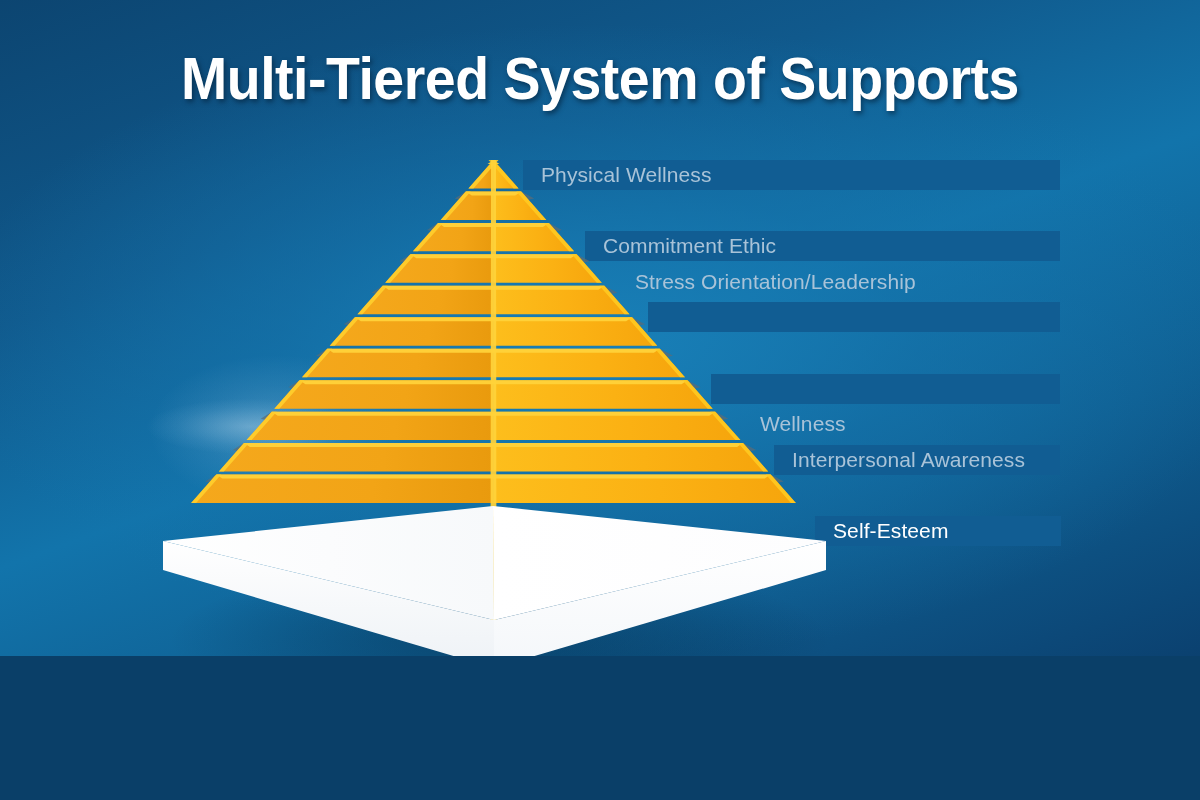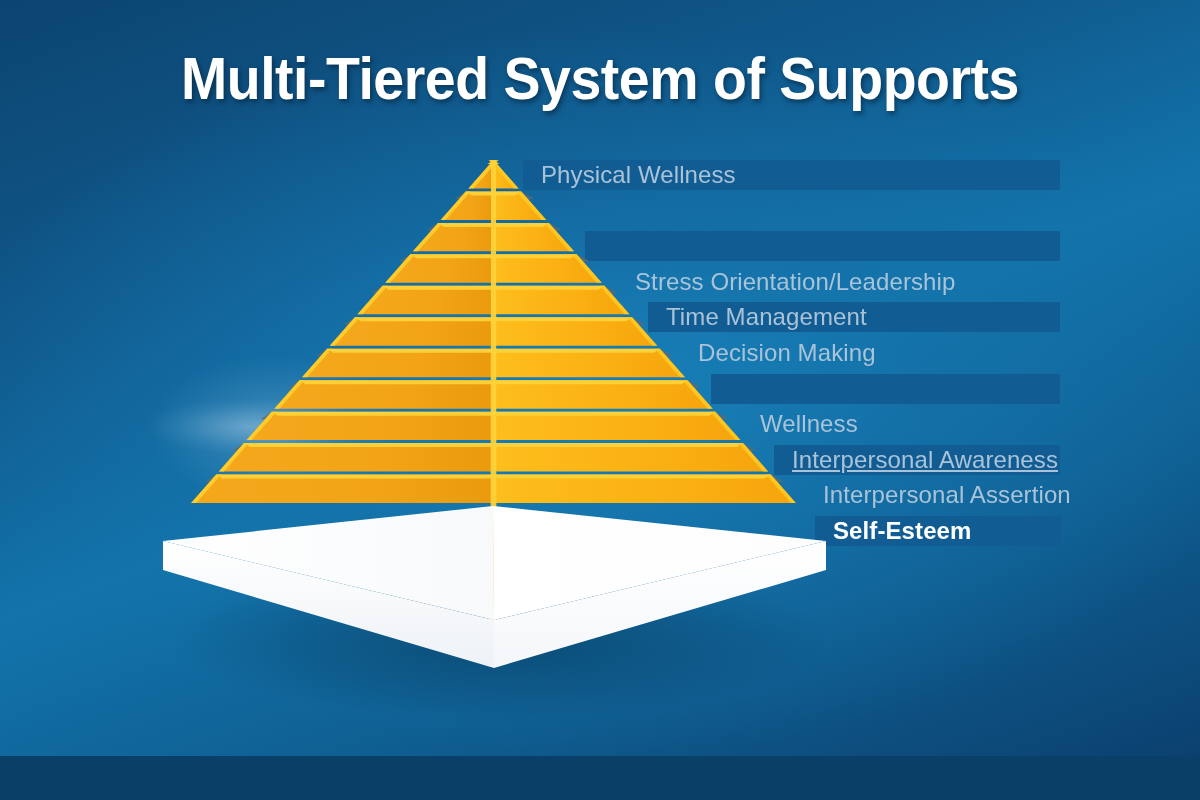--- a/index.html
+++ b/index.html
@@ -3,21 +3,21 @@
 <meta charset="utf-8">
 <style>
   html, body {
     margin: 0;
     padding: 0;
     background: #0a3f68;
   }
   #stage {
     position: relative;
     width: 1200px;
-    height: 756px;
+    height: 656px;
     overflow: hidden;
     font-family: "Liberation Sans", sans-serif;
     background: #0369a1;
   }
   #bg-gradient {
     position: absolute;
     inset: 0;
     background:
       radial-gradient(ellipse 70% 62% at 50% 52%, rgba(25,128,184,0.95) 0%, rgba(21,116,172,0.6) 38%, rgba(13,74,118,0.0) 78%),
       linear-gradient(160deg, #0c4571 0%, #10598c 30%, #1274ab 52%, #0f5f92 74%, #0b4170 100%);
@@ -75,28 +75,28 @@
     left: 0;
     top: 0;
     width: 1200px;
     height: 800px;
   }
   .label-row {
     position: absolute;
     height: 30px;
     line-height: 30px;
     text-align: right;
-    font-size: 24px;
+    font-size: 21px;
     color: #a9c3d8;
     white-space: nowrap;
     letter-spacing: 0.1px;
   }
   .label-row.highlight {
     color: #ffffff;
-    font-weight: bold;
+    font-weight: normal;
   }
 
   #pyramid {
     position: absolute;
     left: 0;
     top: 0;
   }
 </style>
 </head>
 <body>
@@ -263,22 +263,20 @@
       <polygon points="163,541 494,620 494,668 163,570" fill="url(#gBaseSideL)"></polygon>
 
       <polygon points="826,541 494,620 494,668 826,570" fill="url(#gBaseSideR)"></polygon>
     </g>
   </svg>
 
   <div id="title">Multi-Tiered System of Supports</div>
 
   <div id="labels">
       <div class="label-row" style="left: 541px; top: 160px;">Physical Wellness</div>
+      <div class="label-row" style="left: 603px; top: 231px;">Commitment Ethic</div>
       <div class="label-row" style="left: 635px; top: 267px;">Stress Orientation/Leadership</div>
-      <div class="label-row" style="left: 666px; top: 302px;">Time Management</div>
-      <div class="label-row" style="left: 698px; top: 338px;">Decision Making</div>
       <div class="label-row" style="left: 760px; top: 409px;">Wellness</div>
-      <div class="label-row" style="left: 792px; top: 445px; text-decoration: underline;">Interpersonal Awareness</div>
-      <div class="label-row" style="left: 823px; top: 480px;">Interpersonal Assertion</div>
+      <div class="label-row" style="left: 792px; top: 445px;">Interpersonal Awareness</div>
       <div class="label-row highlight" style="left: 833px; top: 516px;">Self-Esteem</div>
     </div>
 
 </div>
 
 </body></html>

